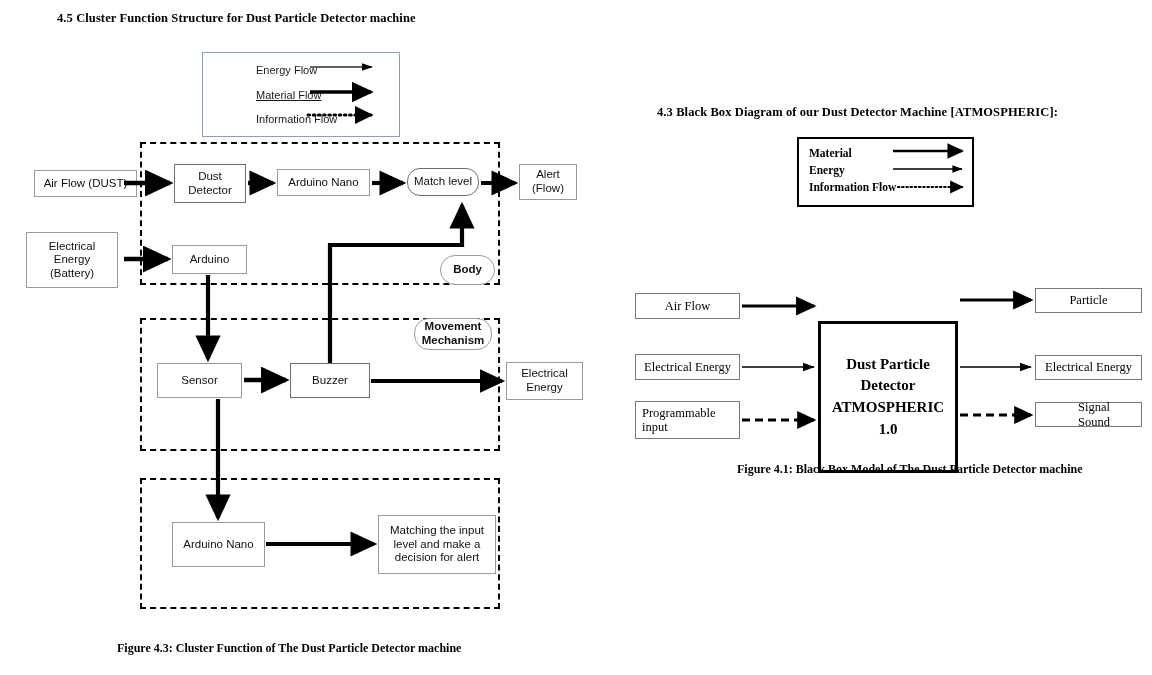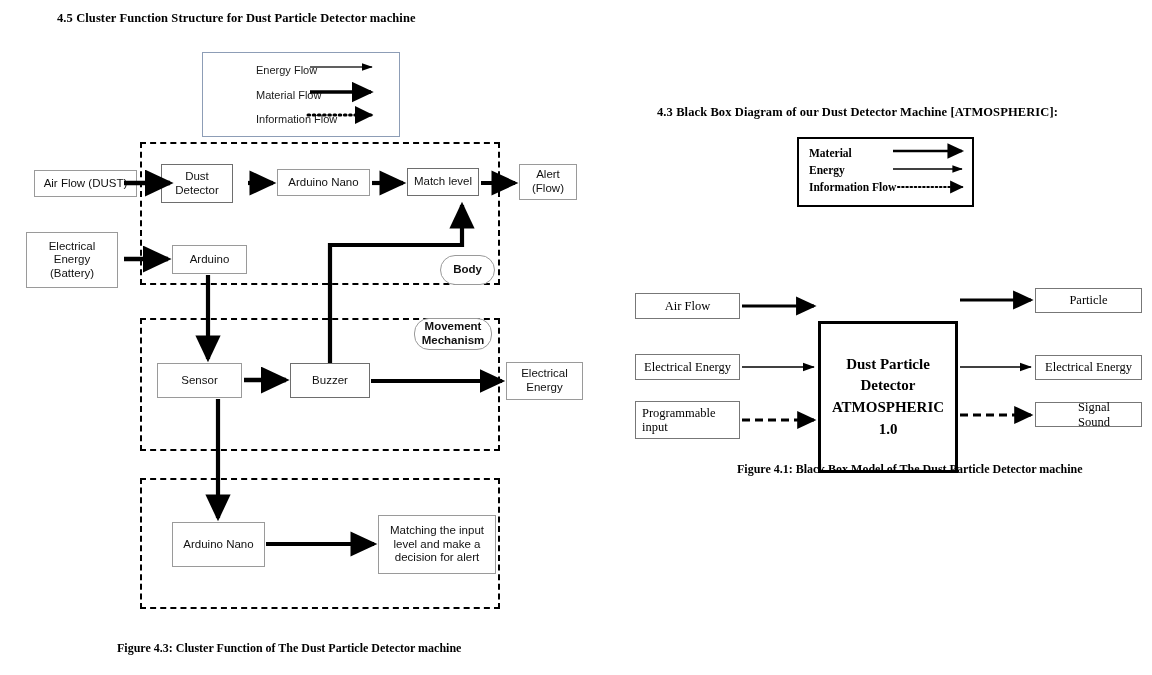--- a/index.html
+++ b/index.html
@@ -130,40 +130,40 @@
     pointer-events: none;
   }
 </style>
 </head>
 <body>
 
 <div class="abs heading" style="left:57px; top:11px;">4.5 Cluster Function Structure for Dust Particle Detector machine</div>
 
 <div class="abs legend-left" style="left:202px; top:52px; width:198px; height:85px;">
   <div class="lrow" style="left:16px; top:11px;">Energy Flow</div>
-  <div class="lrow" style="left:16px; top:36px;">Material Flow</div>
+  <div class="lrow" style="left:16px; top:36px;text-decoration:underline;">Material Flow</div>
   <div class="lrow" style="left:16px; top:60px;">Information Flow</div>
 </div>
 
 <div class="abs cluster" style="left:140px; top:142px; width:360px; height:143px;"></div>
 <div class="abs cluster" style="left:140px; top:318px; width:360px; height:133px;"></div>
 <div class="abs cluster" style="left:140px; top:478px; width:360px; height:131px;"></div>
 
 <div class="abs pbox" style="left:34px; top:170px; width:103px; height:27px;">Air Flow (DUST)</div>
 
 <div class="abs pbox" style="left:26px; top:232px; width:92px; height:56px; white-space:pre-line;">Electrical
 Energy
 (Battery)</div>
 
-<div class="abs pbox dark" style="left:161px; top:164px; width:72px; height:39px; white-space:pre-line;">Dust
+<div class="abs pbox dark" style="left:174px; top:164px; width:72px; height:39px; white-space:pre-line;">Dust
 Detector</div>
 
 <div class="abs pbox" style="left:277px; top:169px; width:93px; height:27px;">Arduino Nano</div>
 
-<div class="abs pbox dark" style="left:407px; top:168px; width:72px; height:28px;">Match level</div>
+<div class="abs pbox dark" style="left:407px; top:168px; width:72px; height:28px;border-radius:13px;">Match level</div>
 
 <div class="abs pbox" style="left:519px; top:164px; width:58px; height:36px; white-space:pre-line;">Alert
 (Flow)</div>
 
 <div class="abs pbox" style="left:172px; top:245px; width:75px; height:29px;">Arduino</div>
 
 <div class="abs pbox bold" style="left:440px; top:255px; width:55px; height:30px;">Body</div>
 
 <div class="abs pbox" style="left:157px; top:363px; width:85px; height:35px;">Sensor</div>
 

